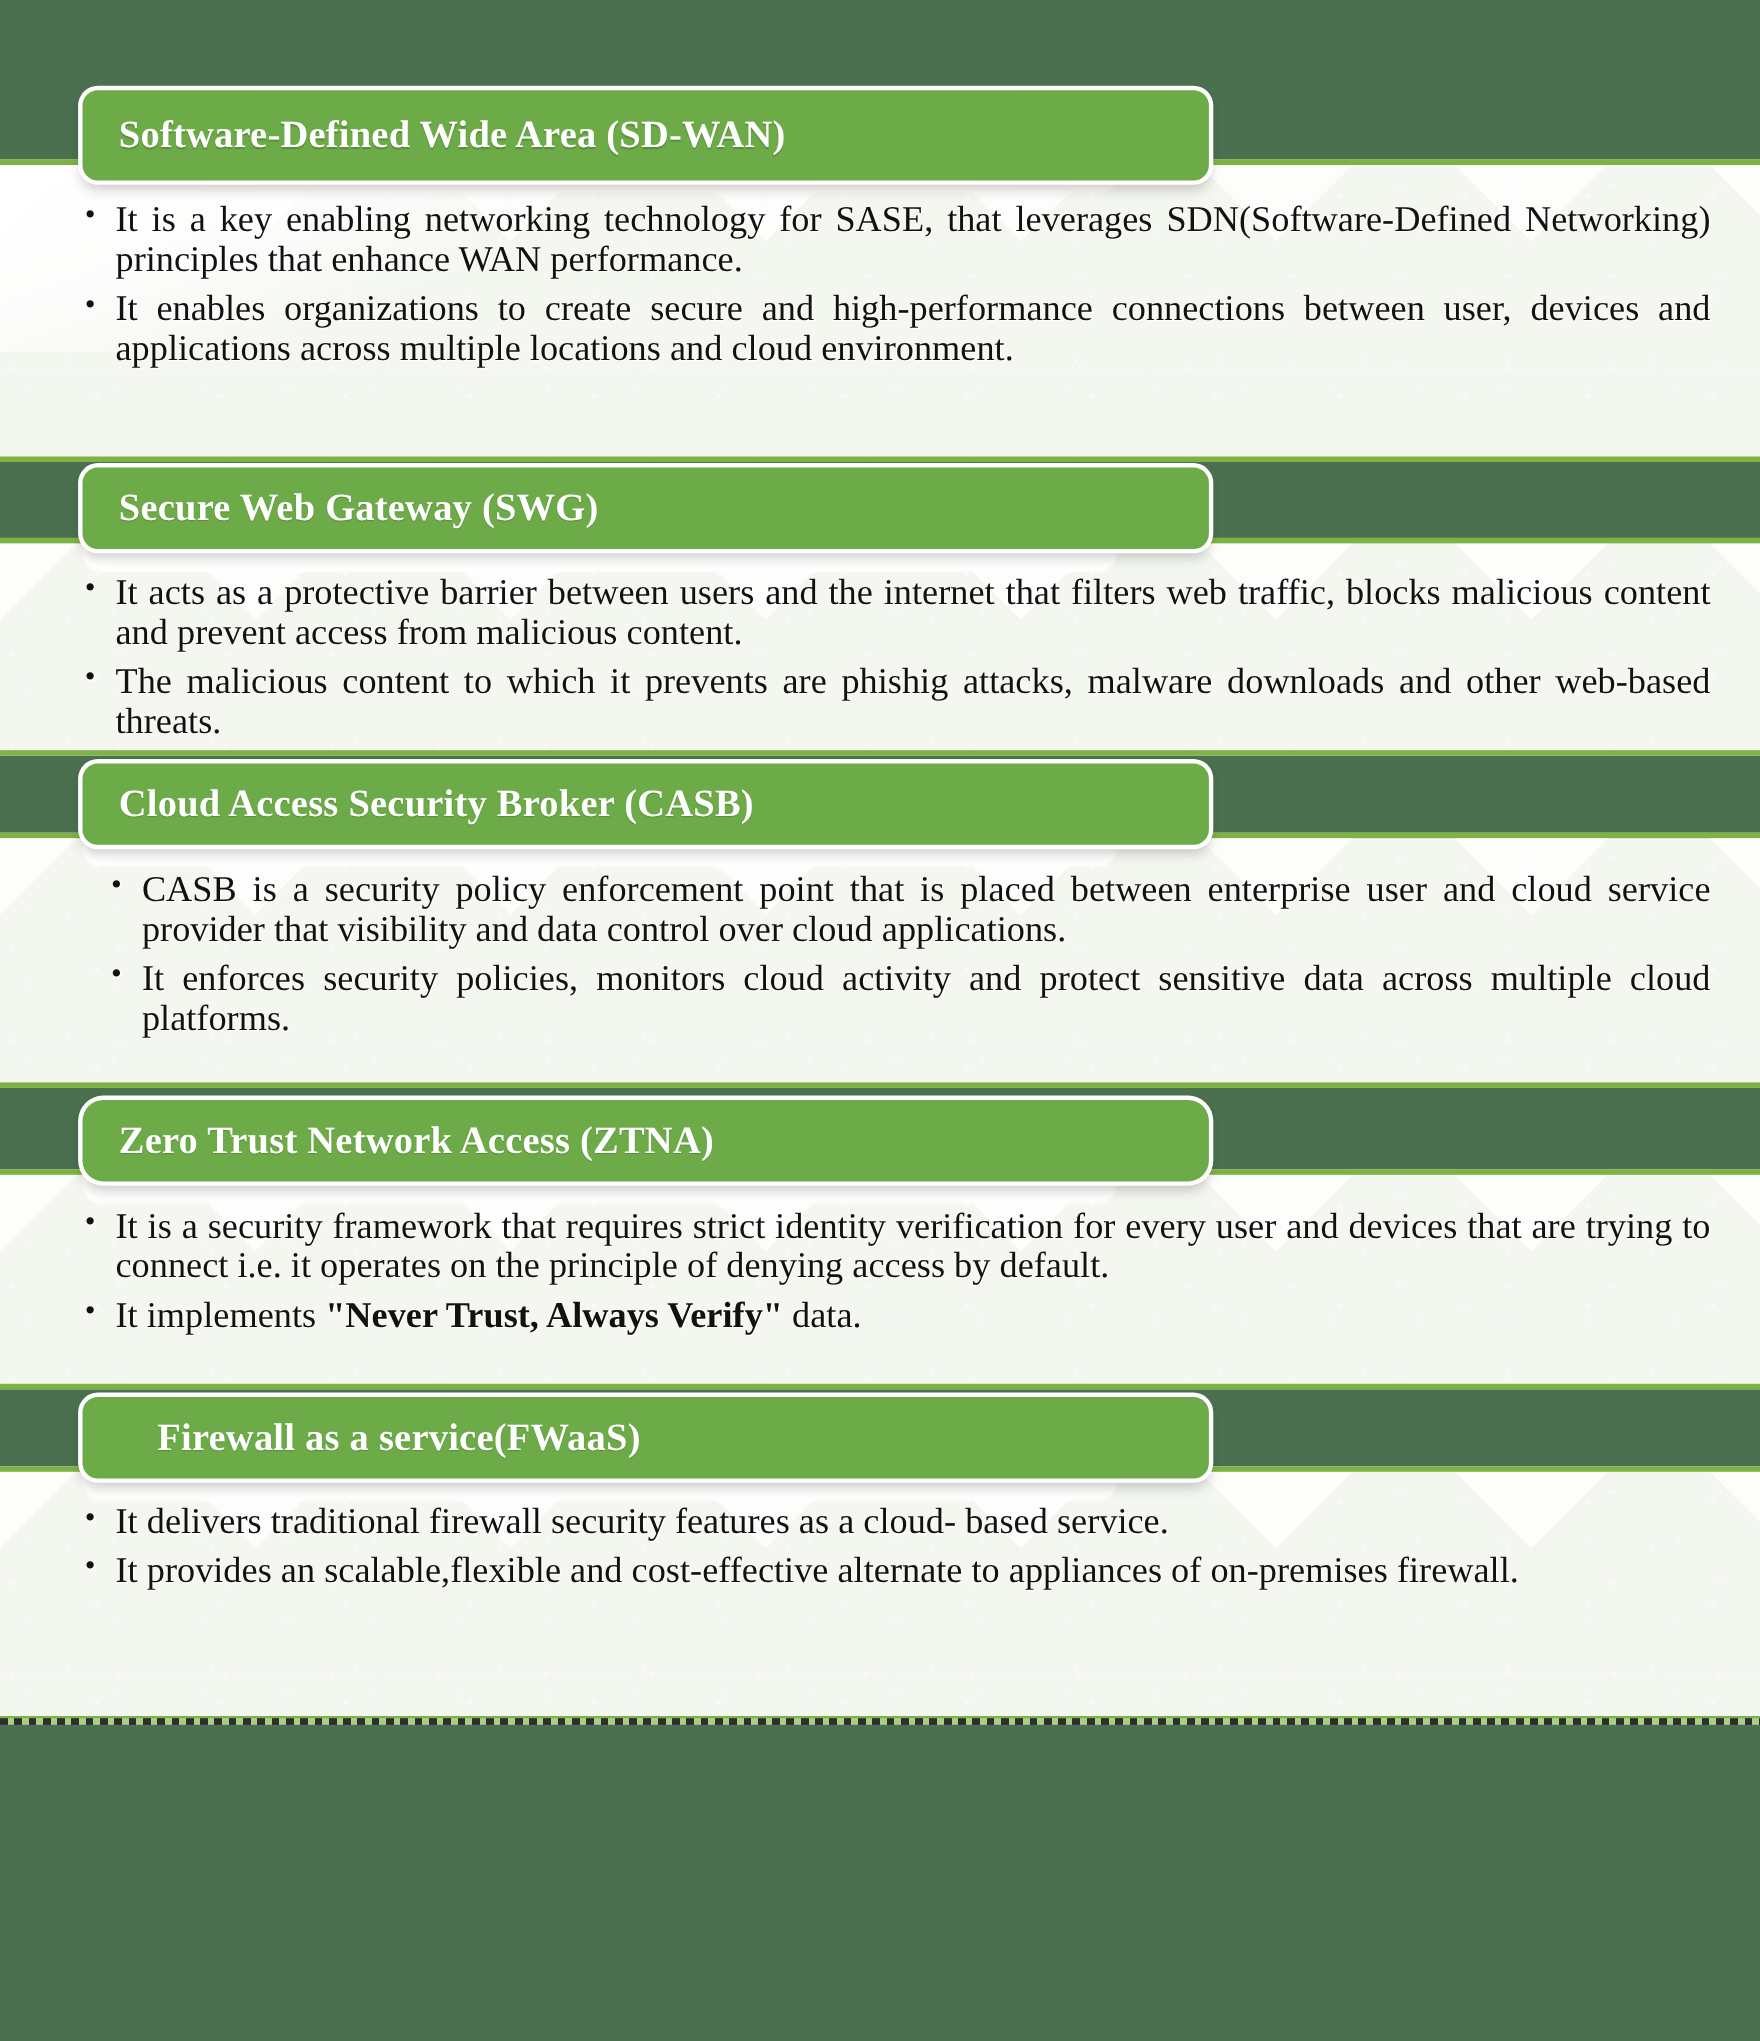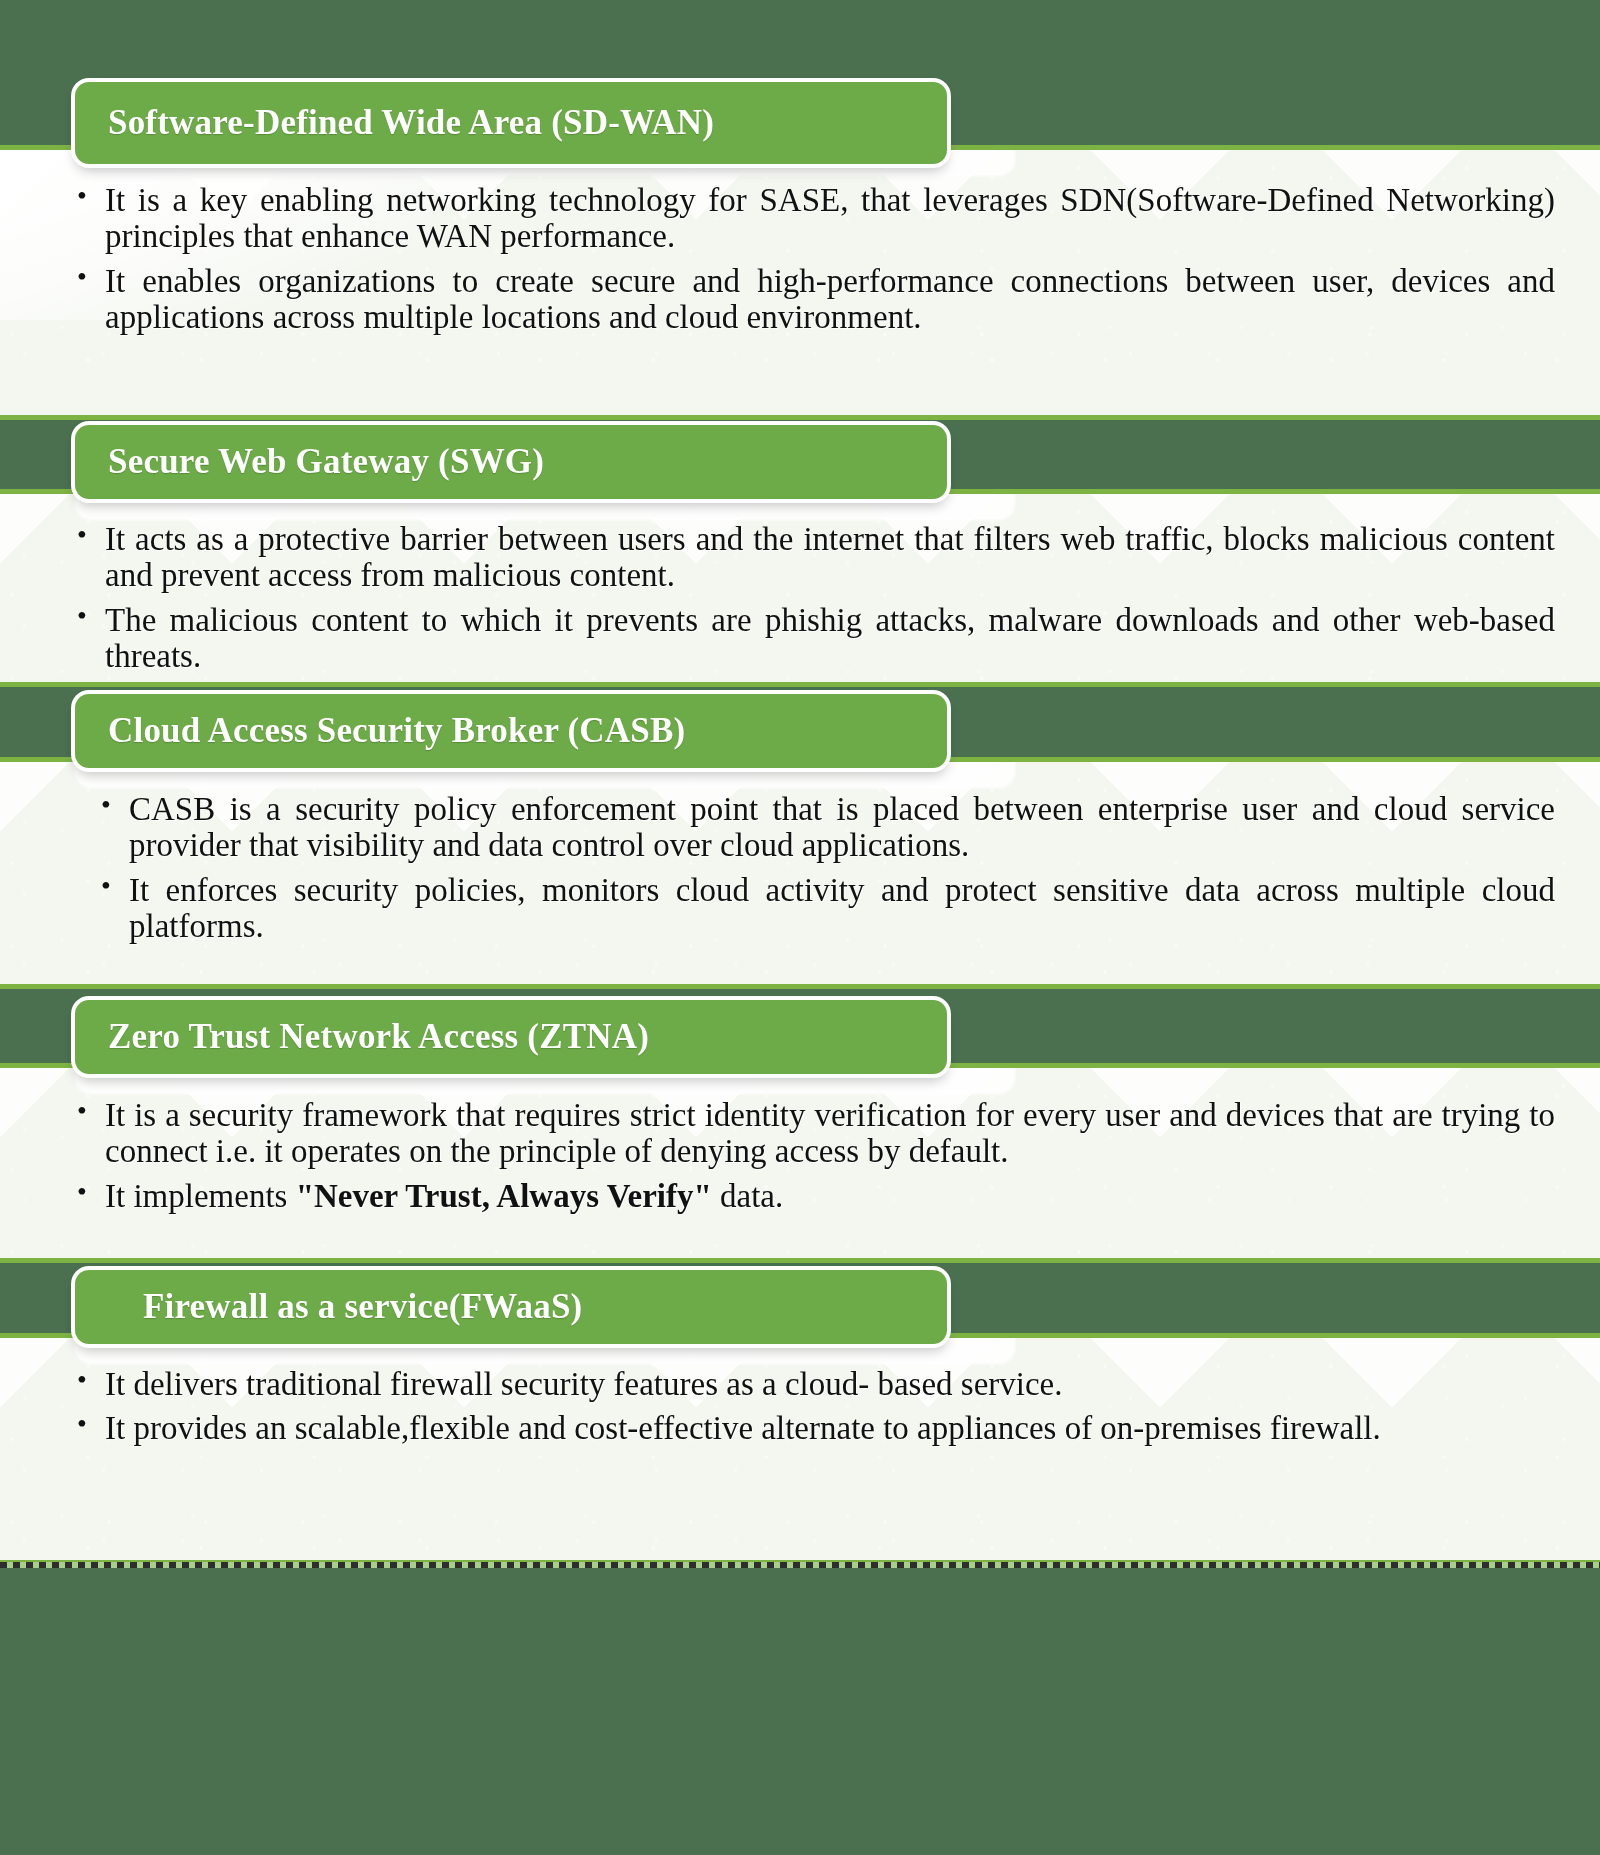--- a/index.html
+++ b/index.html
@@ -62,21 +62,21 @@
       radial-gradient(circle at 78% 31%, rgba(255,255,255,.5) 0 2px, transparent 2px),
       radial-gradient(circle at 31% 86%, rgba(255,255,255,.4) 0 2px, transparent 2px);
     background-size:97px 83px, 131px 109px, 113px 91px, 79px 71px;
     opacity:.7;
   }
 
   
   .header-bar {
     position:absolute;
     left:75px;
-    width:872px;
+    width:1024px;
     background:#6cab47;
     border-radius:14px;
     box-shadow:0 0 0 4px #ffffff, 0 7px 12px rgba(0,0,0,.22);
     display:flex;
     align-items:center;
     z-index:6;
   }
   .header-bar .title {
     color:#ffffff;
     font-family:"Liberation Serif", serif;
@@ -207,21 +207,21 @@
       <div class="watermark"></div>
       <div class="speckle"></div>
       <div class="lip" style="top:0;"></div>
       <ul class="bullets" style="margin-top:29px;">
         <li>It is a security framework that requires strict identity verification for every user and devices that are trying to connect i.e. it operates on the principle of denying access by default.</li>
         <li class="lastline">
           <span>It implements </span><b>"Never Trust, Always Verify"</b><span> data.</span>
         </li>
       </ul>
     </div>
-    <div class="header-bar" style="top:1000px; height:74px;">
+    <div class="header-bar" style="top:1000px; height:74px;border-radius:19px;">
       <span class="title">Zero Trust Network Access (ZTNA)</span>
     </div>
   </div>
 
   <div class="section">
     <div class="panel" style="top:1333px; height:232px;">
       <div class="watermark"></div>
       <div class="speckle"></div>
       <div class="lip" style="top:0;"></div>
       <ul class="bullets" style="margin-top:28px;">

